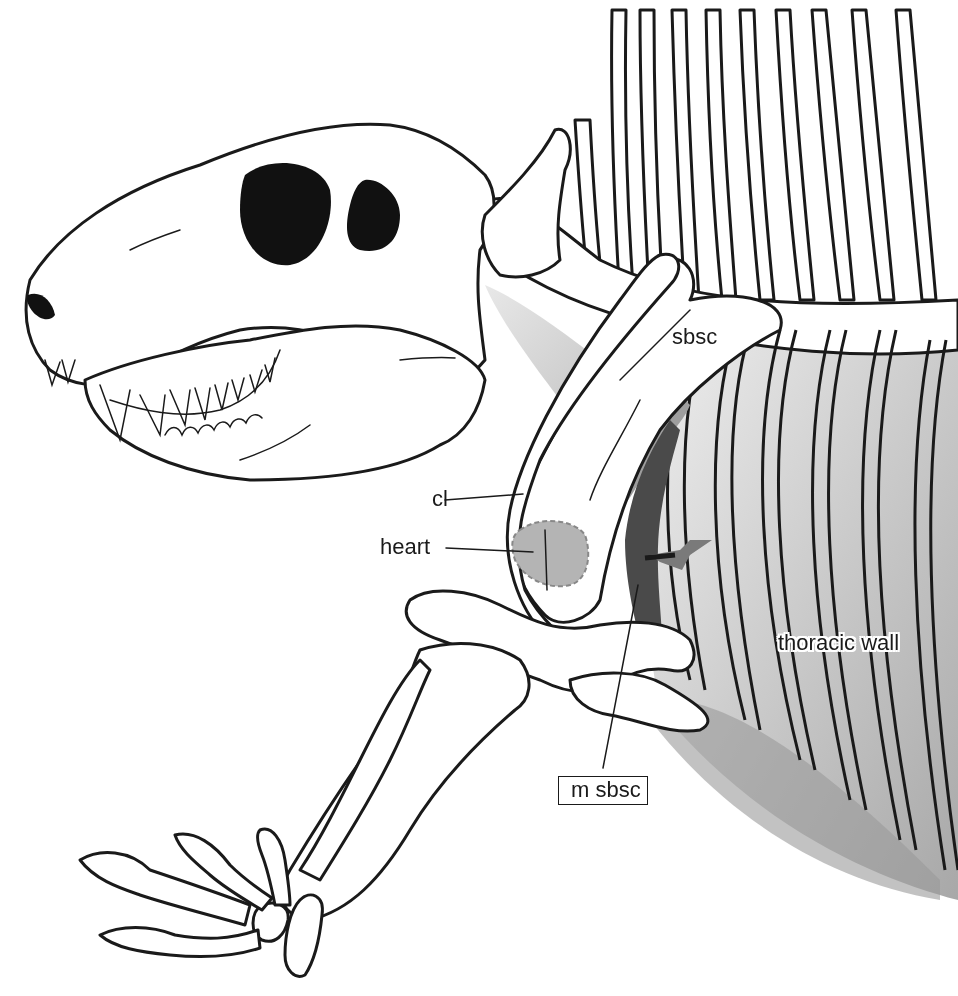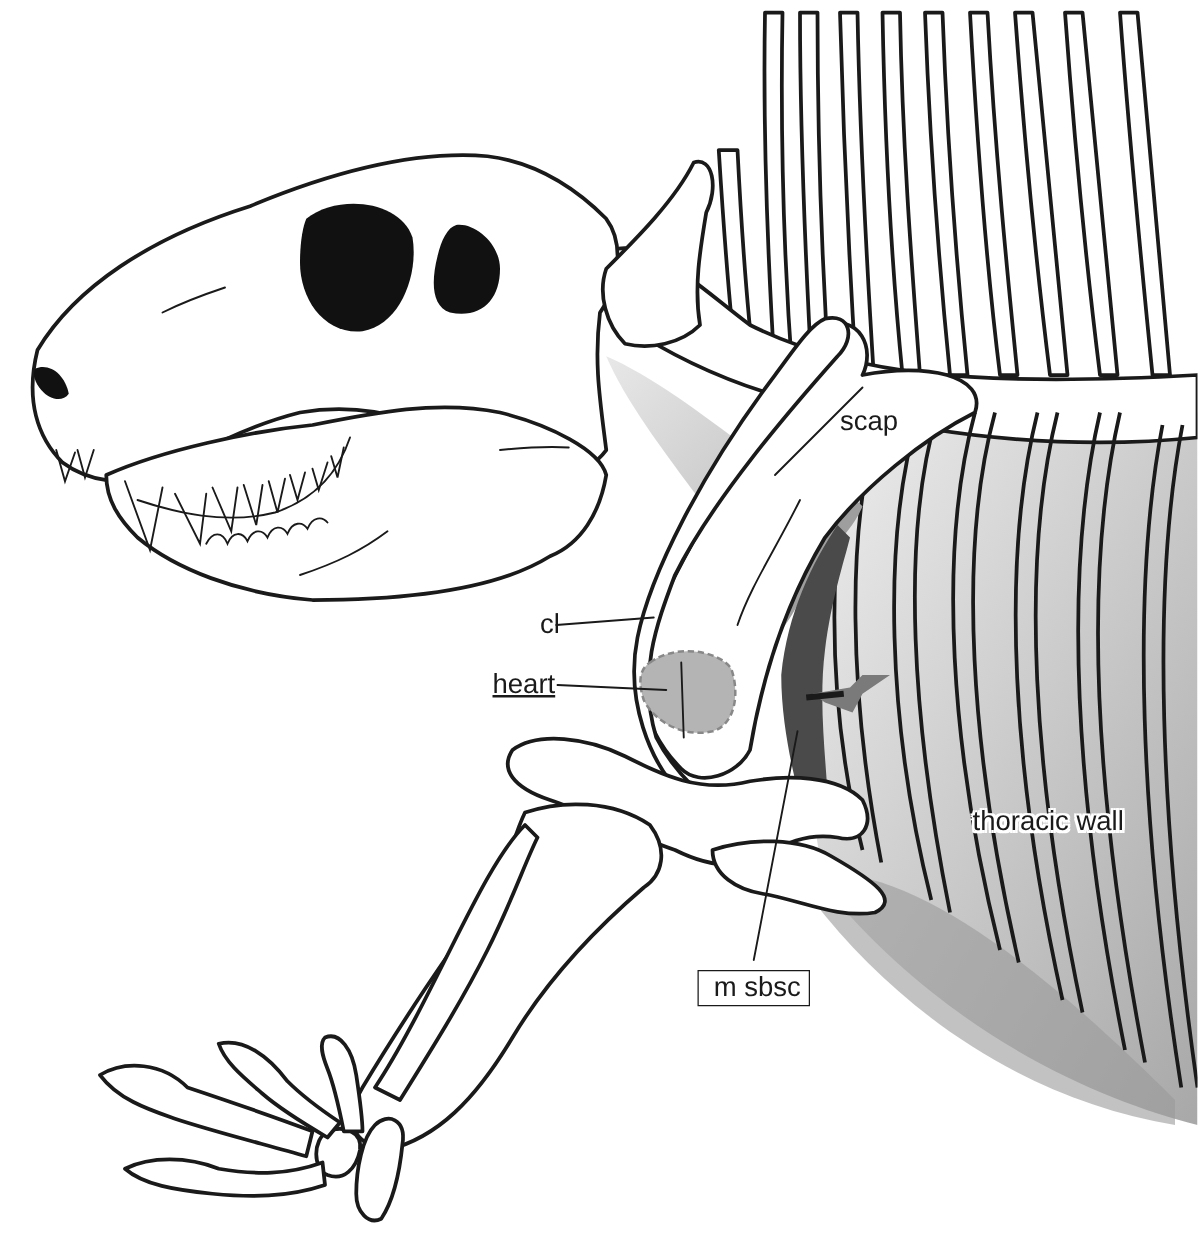--- a/index.html
+++ b/index.html
@@ -111,17 +111,17 @@
     </g>
   </g>
 
   <path class="bone" d="M485 215 C510 190 540 160 555 130 C570 125 575 150 565 170 C560 200 555 230 560 260 C545 275 520 280 500 275 C485 260 478 235 485 215 Z"></path>
 
   <line class="thin" x1="445" y1="500" x2="523" y2="494"></line>
   <line class="thin" x1="446" y1="548" x2="533" y2="552"></line>
   <line class="thin" x1="603" y1="768" x2="638" y2="585"></line>
 </svg>
 
-<div class="lbl" style="left:672px;top:326px;">scap</div>
+<div class="lbl" style="left:672px;top:326px;">sbsc</div>
 <div class="lbl" style="left:432px;top:488px;">cl</div>
-<div class="lbl" style="left:394px;top:536px;text-decoration:underline;">heart</div>
-<div class="lbl lbl-halo" style="left:778px;top:646px;">thoracic wall</div>
+<div class="lbl" style="left:380px;top:536px;">heart</div>
+<div class="lbl lbl-halo" style="left:778px;top:632px;">thoracic wall</div>
 <div class="lbl boxed" style="left:558px;top:776px;padding-left:12px;">m sbsc</div>
 
 </body></html>

